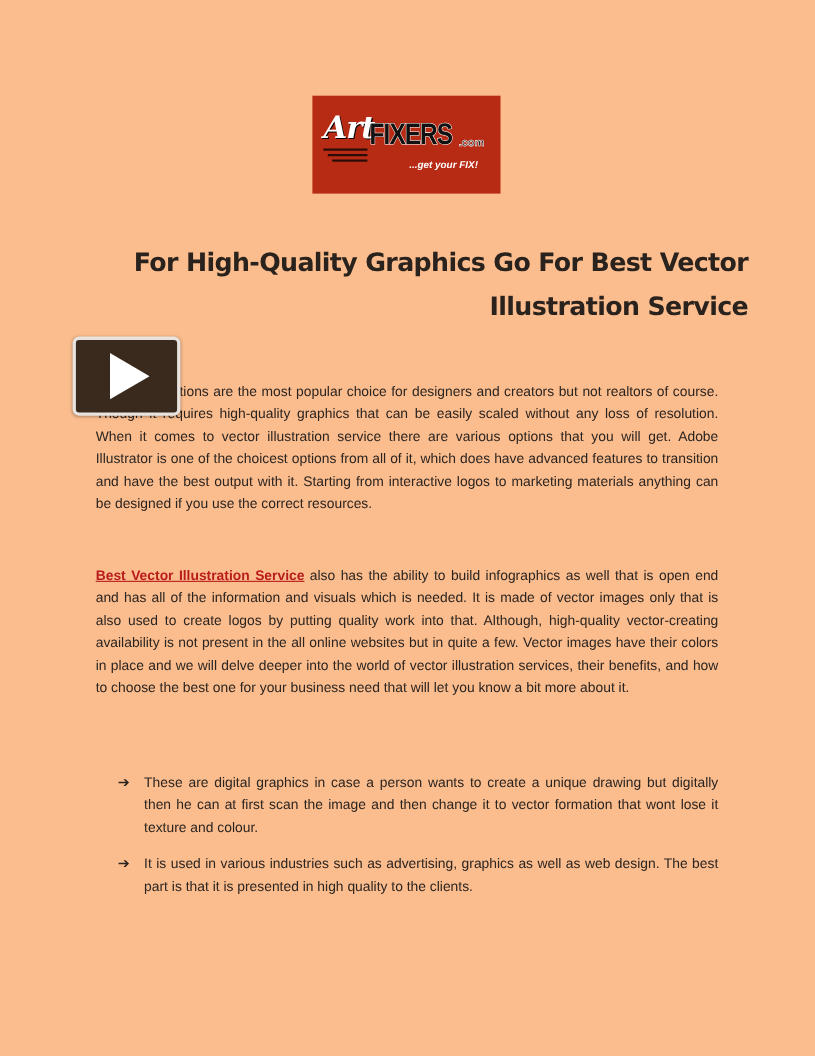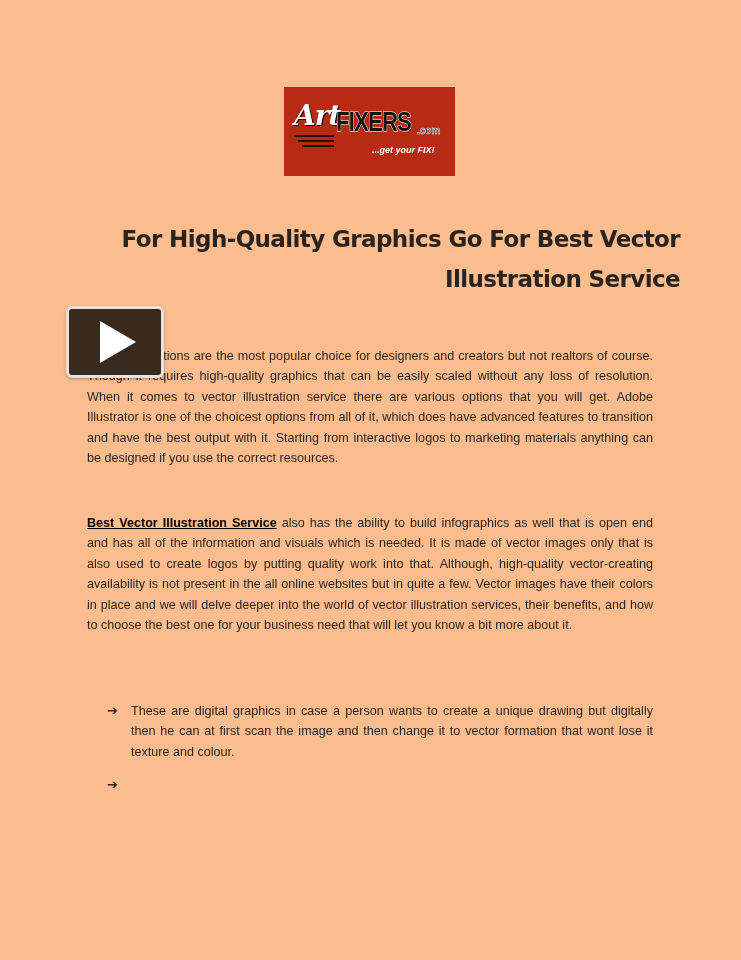--- a/index.html
+++ b/index.html
@@ -50,21 +50,21 @@
       letter-spacing: -0.6px;
     }
 
     .para {
       position: absolute; left: 87px; width: 566px;
       font-size: 12.6px; line-height: 20.4px;
       text-align: justify; color: #2b2420;
     }
     .p1 { top: 346px; }
     .p2 { top: 513px; }
-    .p2 .link { font-weight: bold; text-decoration: underline; color: #000000; cursor: pointer; }
+    .p2 .link { font-weight: bold; text-decoration: underline; color: #b91c1c; cursor: pointer; }
 
     .bullets { position: absolute; left: 107px; top: 701px; width: 546px; margin: 0; padding: 0; list-style: none; }
     .bullets li { position: relative; padding-left: 24px; font-size: 12.6px; line-height: 20.4px; text-align: justify; margin-bottom: 13px; }
     .bullets li .arrow { position: absolute; left: 0; top: 0; font-weight: bold; font-size: 13px; }
 
     .play {
       position: absolute; left: 66px; top: 306px; width: 98px; height: 72px;
       background: #3a2a1e; border: 3px solid #e8e3de; border-radius: 6px;
       box-sizing: border-box; cursor: pointer;
       box-shadow: 0 1px 3px rgba(0,0,0,0.3);
@@ -92,20 +92,21 @@
 
   <p class="para p2" style="margin:0;"><a class="link">Best Vector Illustration Service</a><span> also has the ability to build infographics as well that is open end and has all of the information and visuals which is needed. It is made of vector images only that is also used to create logos by putting quality work into that. Although, high-quality vector-creating availability is not present in the all online websites but in quite a few. Vector images have their colors in place and we will delve deeper into the world of vector illustration services, their benefits, and how to choose the best one for your business need that will let you know a bit more about it.</span></p>
 
   <ul class="bullets">
     <li>
       <span class="arrow">➔</span>
       <span>These are digital graphics in case a person wants to create a unique drawing but digitally then he can at first scan the image and then change it to vector formation that wont lose it texture and colour.</span>
     </li>
     <li>
       <span class="arrow">➔</span>
+      <span>It is used in various industries such as advertising, graphics as well as web design. The best part is that it is presented in high quality to the clients.</span>
     </li>
   </ul>
 
   <div class="play">
     <svg width="36" height="42" viewBox="0 0 36 42">
       <polygon points="0,0 36,21 0,42" fill="#ffffff"></polygon>
     </svg>
   </div>
 
 </div>

